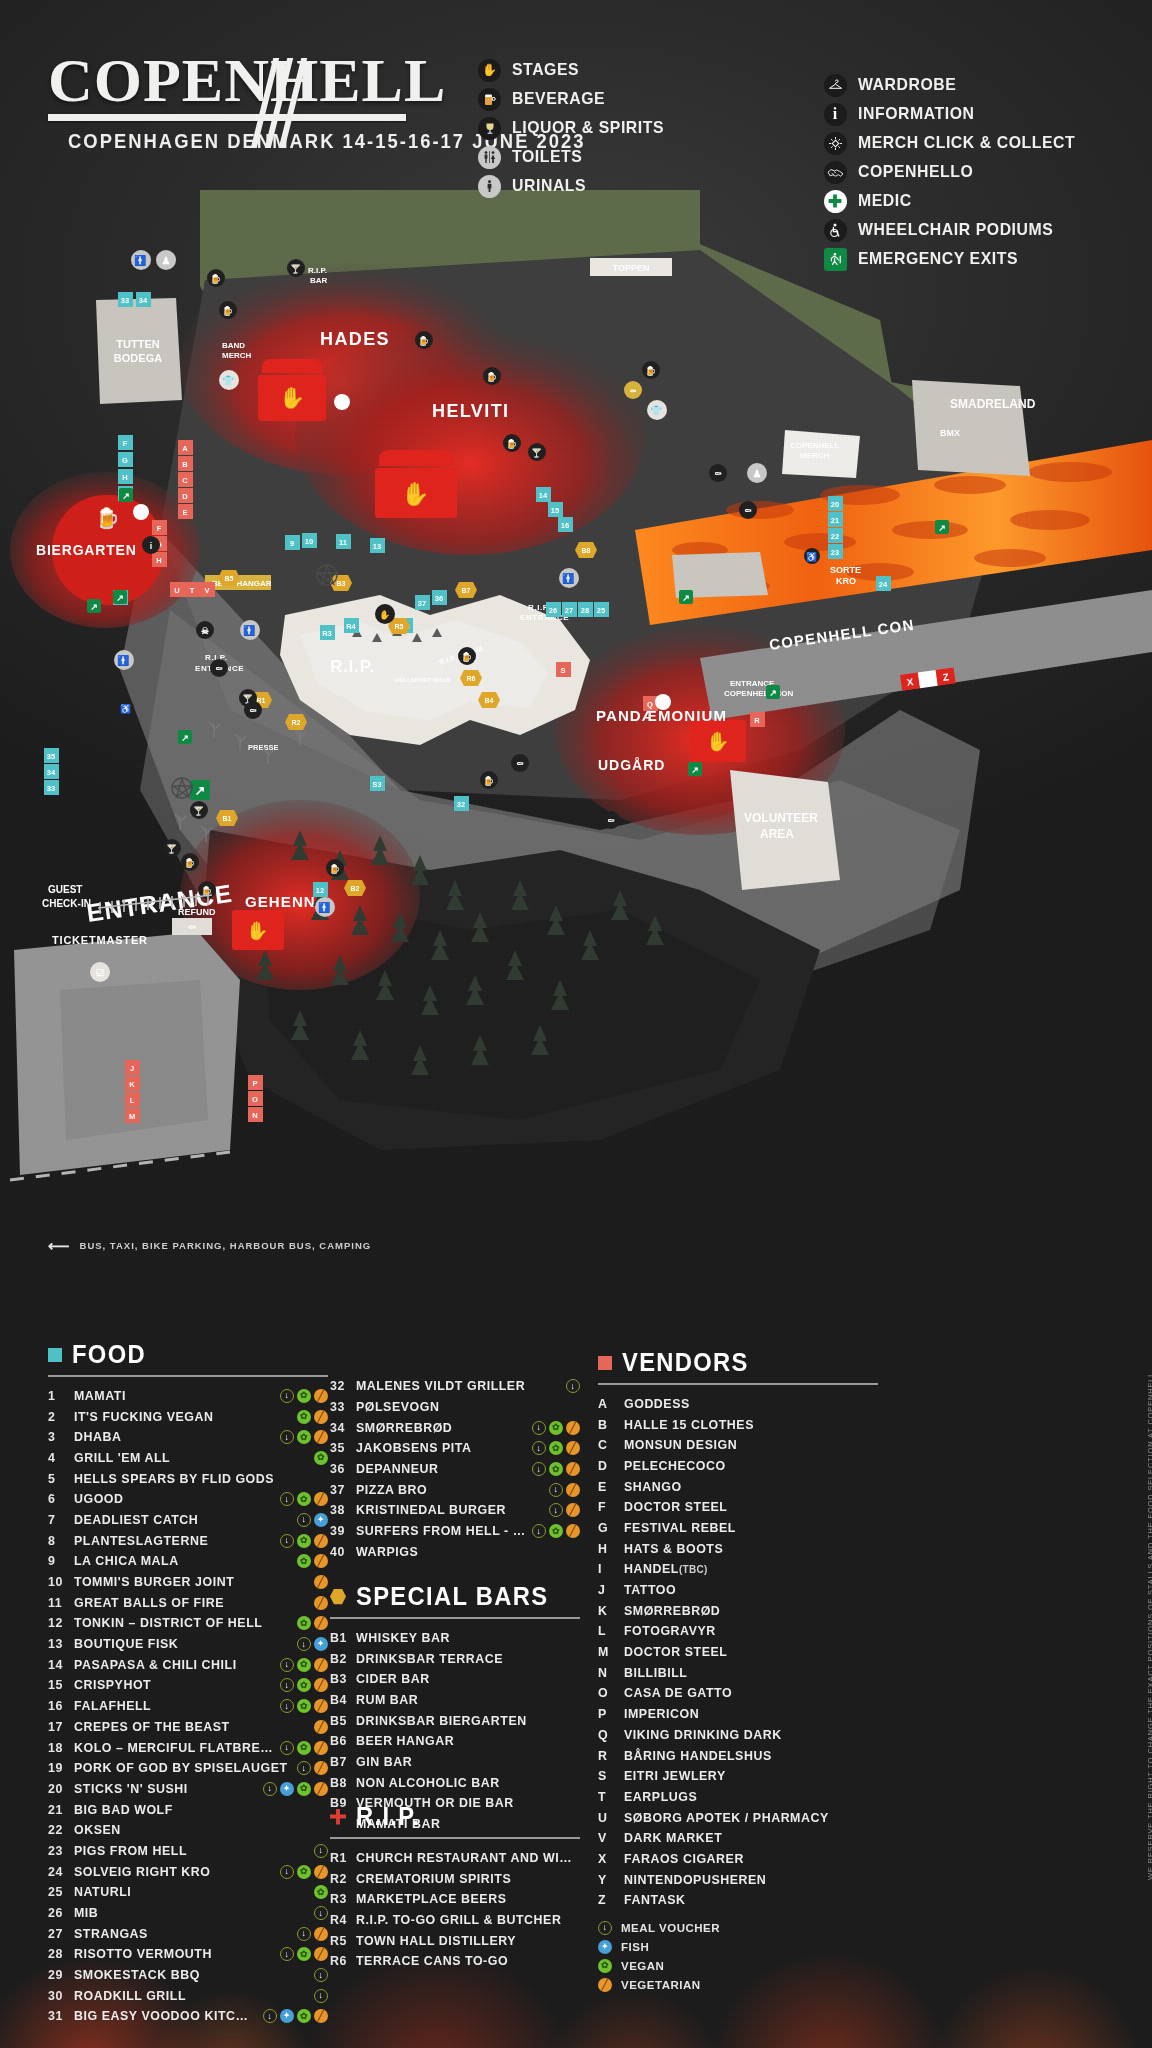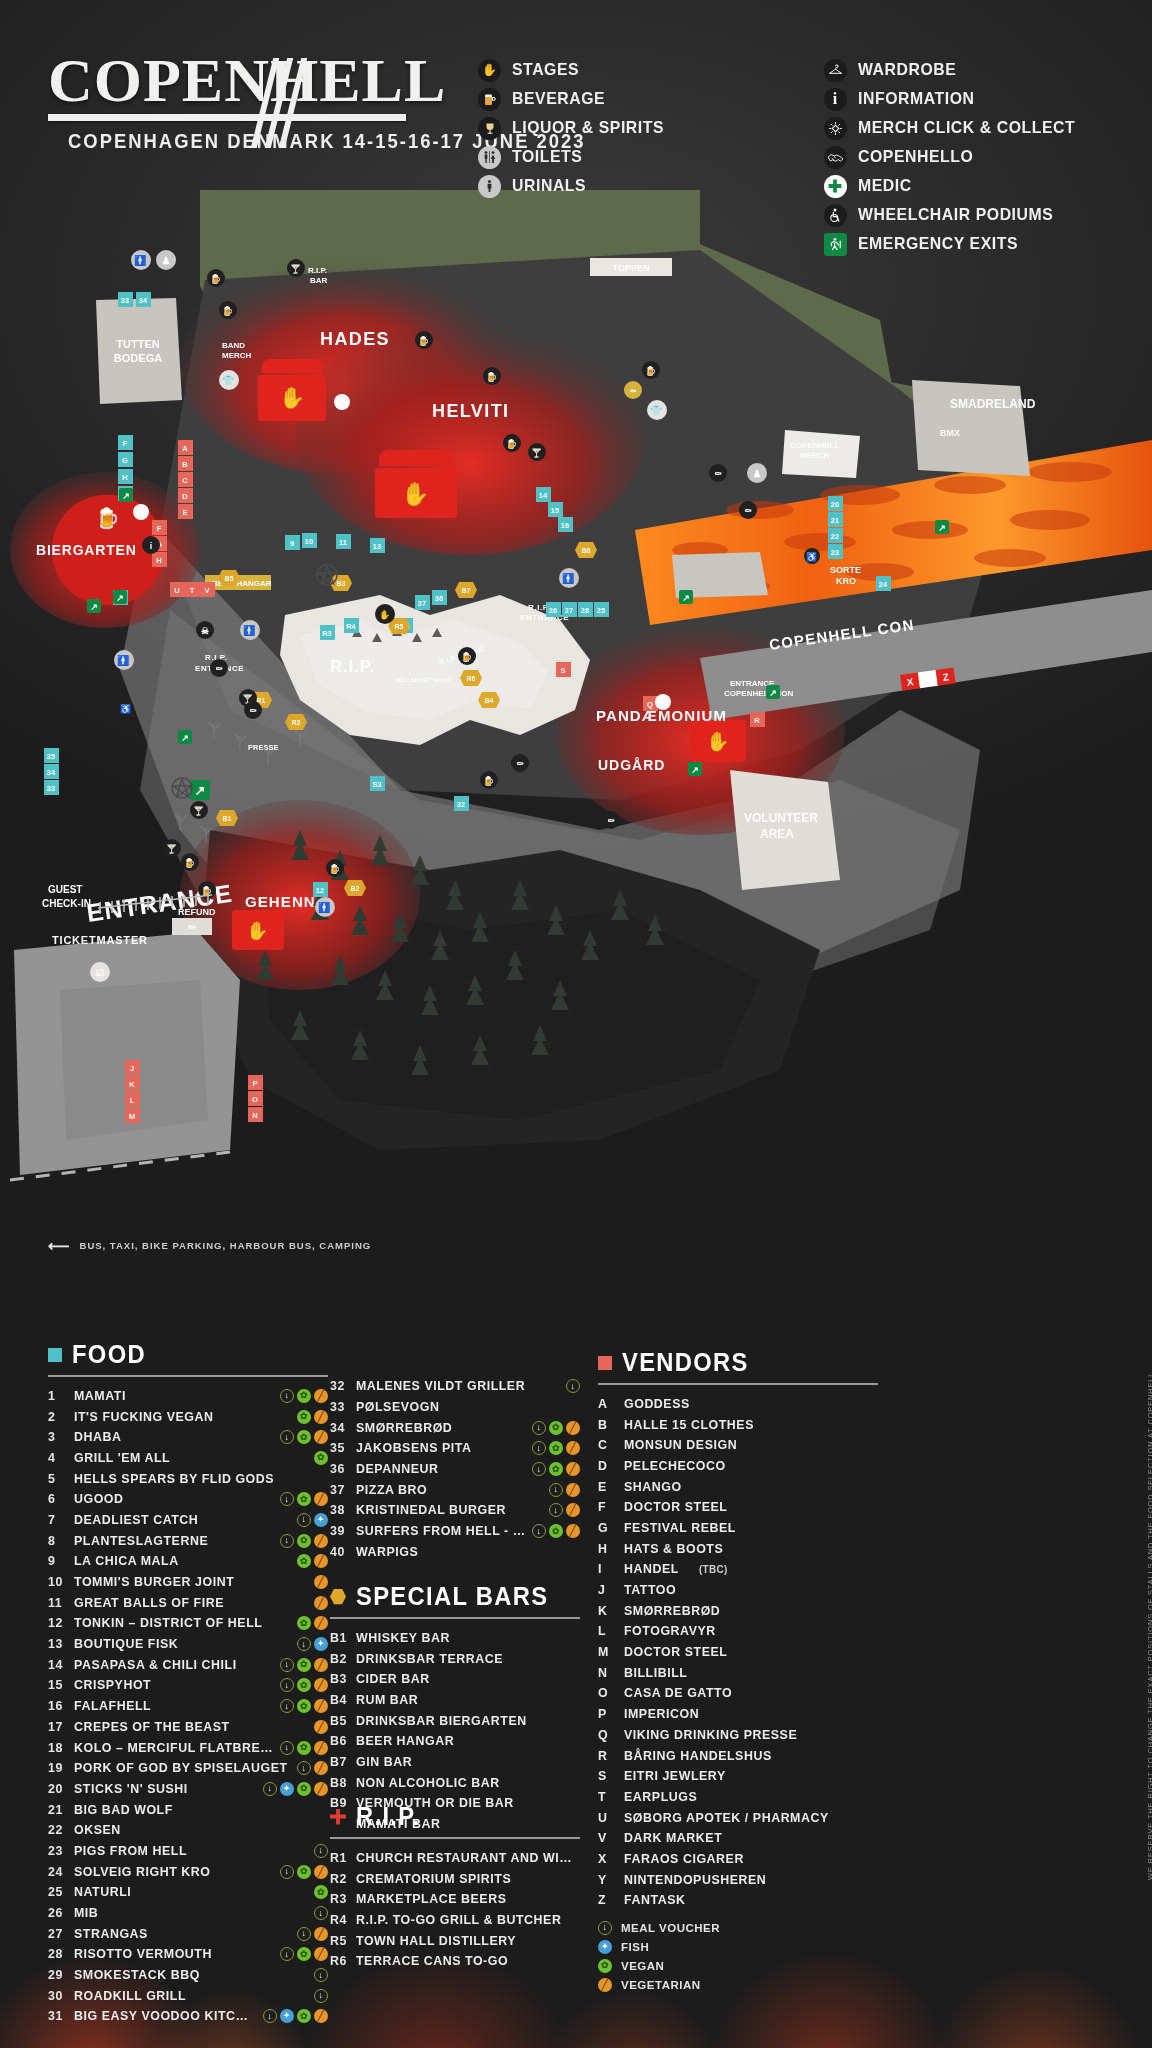--- a/index.html
+++ b/index.html
@@ -97,21 +97,21 @@
     justify-content:center;font-size:9px;line-height:1;flex:0 0 14px;}
   .b.voucher{background:#1c1c1c;border:1.5px solid #8e9b2c;color:#fff;font-size:9px;}
   .b.fish{background:#46a0d8;color:#fff;font-size:8px;}
   .b.vegan{background:#6ec22e;color:#2c5d10;font-size:9px;}
   .b.vegetarian{background:#e8962a;color:#8c4e05;font-size:10px;}
   .key{display:flex;align-items:center;gap:9px;height:19px;font-size:11.5px;
     font-weight:700;letter-spacing:.5px;color:#e6e6e6;}
   .vrow{display:flex;align-items:center;height:20.7px;font-size:12.4px;
     font-weight:700;letter-spacing:.55px;color:#eee;}
   .vrow .ltr{width:26px;flex:0 0 26px;}
-  .vrow .tbc{font-size:10px;color:#cfcfcf;margin-left:20px;letter-spacing:.3px;}
+  .vrow .tbc{font-size:10px;color:#cfcfcf;margin-left:0;letter-spacing:.3px;}
   .sublist{font-size:12.4px;font-weight:700;letter-spacing:.55px;color:#eee;
     padding-left:26px;height:20.7px;display:flex;align-items:center;}
   .sidenote{position:absolute;right:6px;top:1240px;width:640px;
     transform:rotate(-90deg);transform-origin:right top;
     font-size:7.4px;letter-spacing:.9px;color:#8d8d8d;text-align:left;z-index:11;
     white-space:nowrap;}
   .busline{position:absolute;left:48px;top:1238px;display:flex;align-items:center;
     gap:9px;font-size:9.5px;font-weight:700;letter-spacing:1px;color:#cfcfcf;z-index:11;}
   .busarrow{font-size:15px;color:#e6e6e6;line-height:1;}
 </style>
@@ -173,21 +173,21 @@
         <span class="ic grey">
           <svg width="11" height="14" viewBox="0 0 11 14">
               <circle cx="5.5" cy="2.6" r="1.5" fill="#2a2a2a"></circle>
               <path d="M3.6 4.8h3.8v4.6H6.4V13H4.6V9.4H3.6z" fill="#2a2a2a"></path>
             </svg>
         </span>
         <span class="legend-label">URINALS</span>
       </div>
     </div>
 
-    <div class="legend-col" style="margin-left:132px;">
+    <div class="legend-col" style="margin-left:132px;margin-top:15px;">
       <div class="legend-row">
         <span class="ic dark">
           <svg width="15" height="12" viewBox="0 0 15 12">
               <path d="M7.5 2.2a1.3 1.3 0 111.3 1.3c-.7 0-1.3.4-1.3 1v.7" stroke="#fff" stroke-width="1" fill="none"></path>
               <path d="M7.5 5.2L1.5 9.3h12z" stroke="#fff" stroke-width="1" fill="none" stroke-linejoin="round"></path>
             </svg>
         </span>
         <span class="legend-label">WARDROBE</span>
       </div>
       <div class="legend-row">
@@ -1311,21 +1311,21 @@
         <li class="vrow">
      <span class="ltr">O</span>
      <span class="nm">CASA DE GATTO</span>
    </li>
         <li class="vrow">
      <span class="ltr">P</span>
      <span class="nm">IMPERICON</span>
    </li>
         <li class="vrow">
      <span class="ltr">Q</span>
-     <span class="nm">VIKING DRINKING PRESSE</span>
+     <span class="nm">VIKING DRINKING DARK</span>
    </li>
         <li class="vrow">
      <span class="ltr">R</span>
      <span class="nm">BÅRING HANDELSHUS</span>
    </li>
         <li class="vrow">
      <span class="ltr">S</span>
      <span class="nm">EITRI JEWLERY</span>
    </li>
         <li class="vrow">

